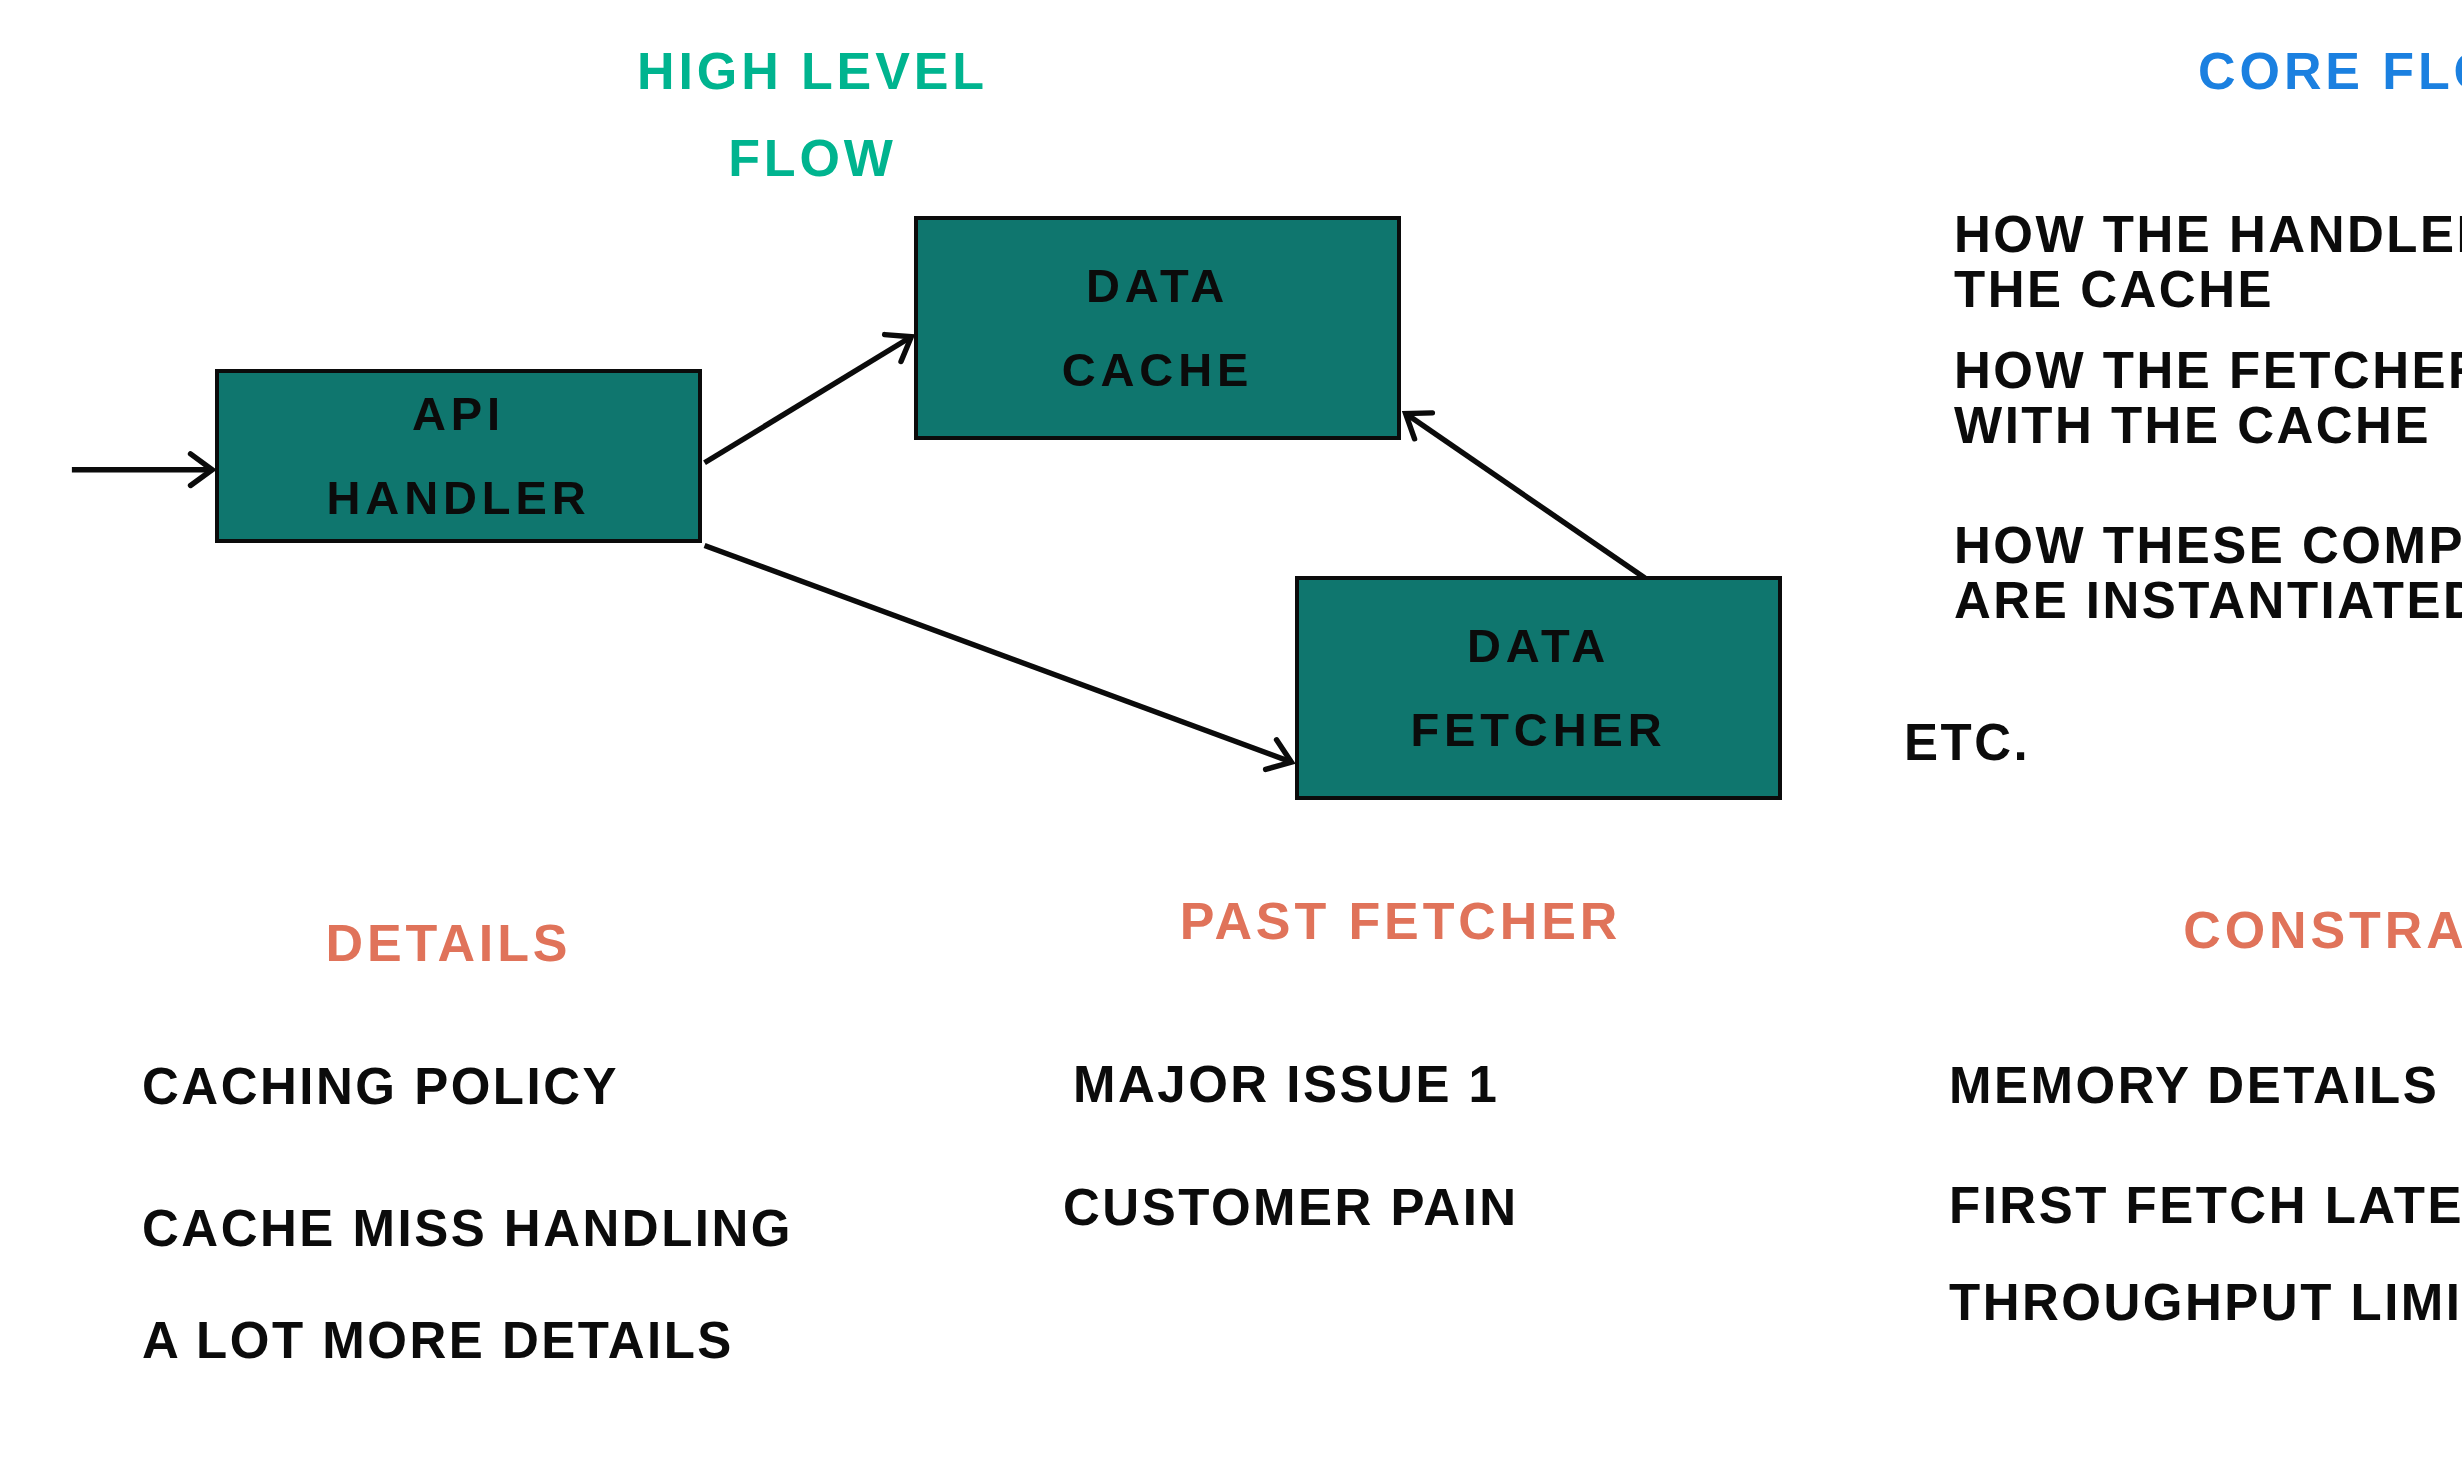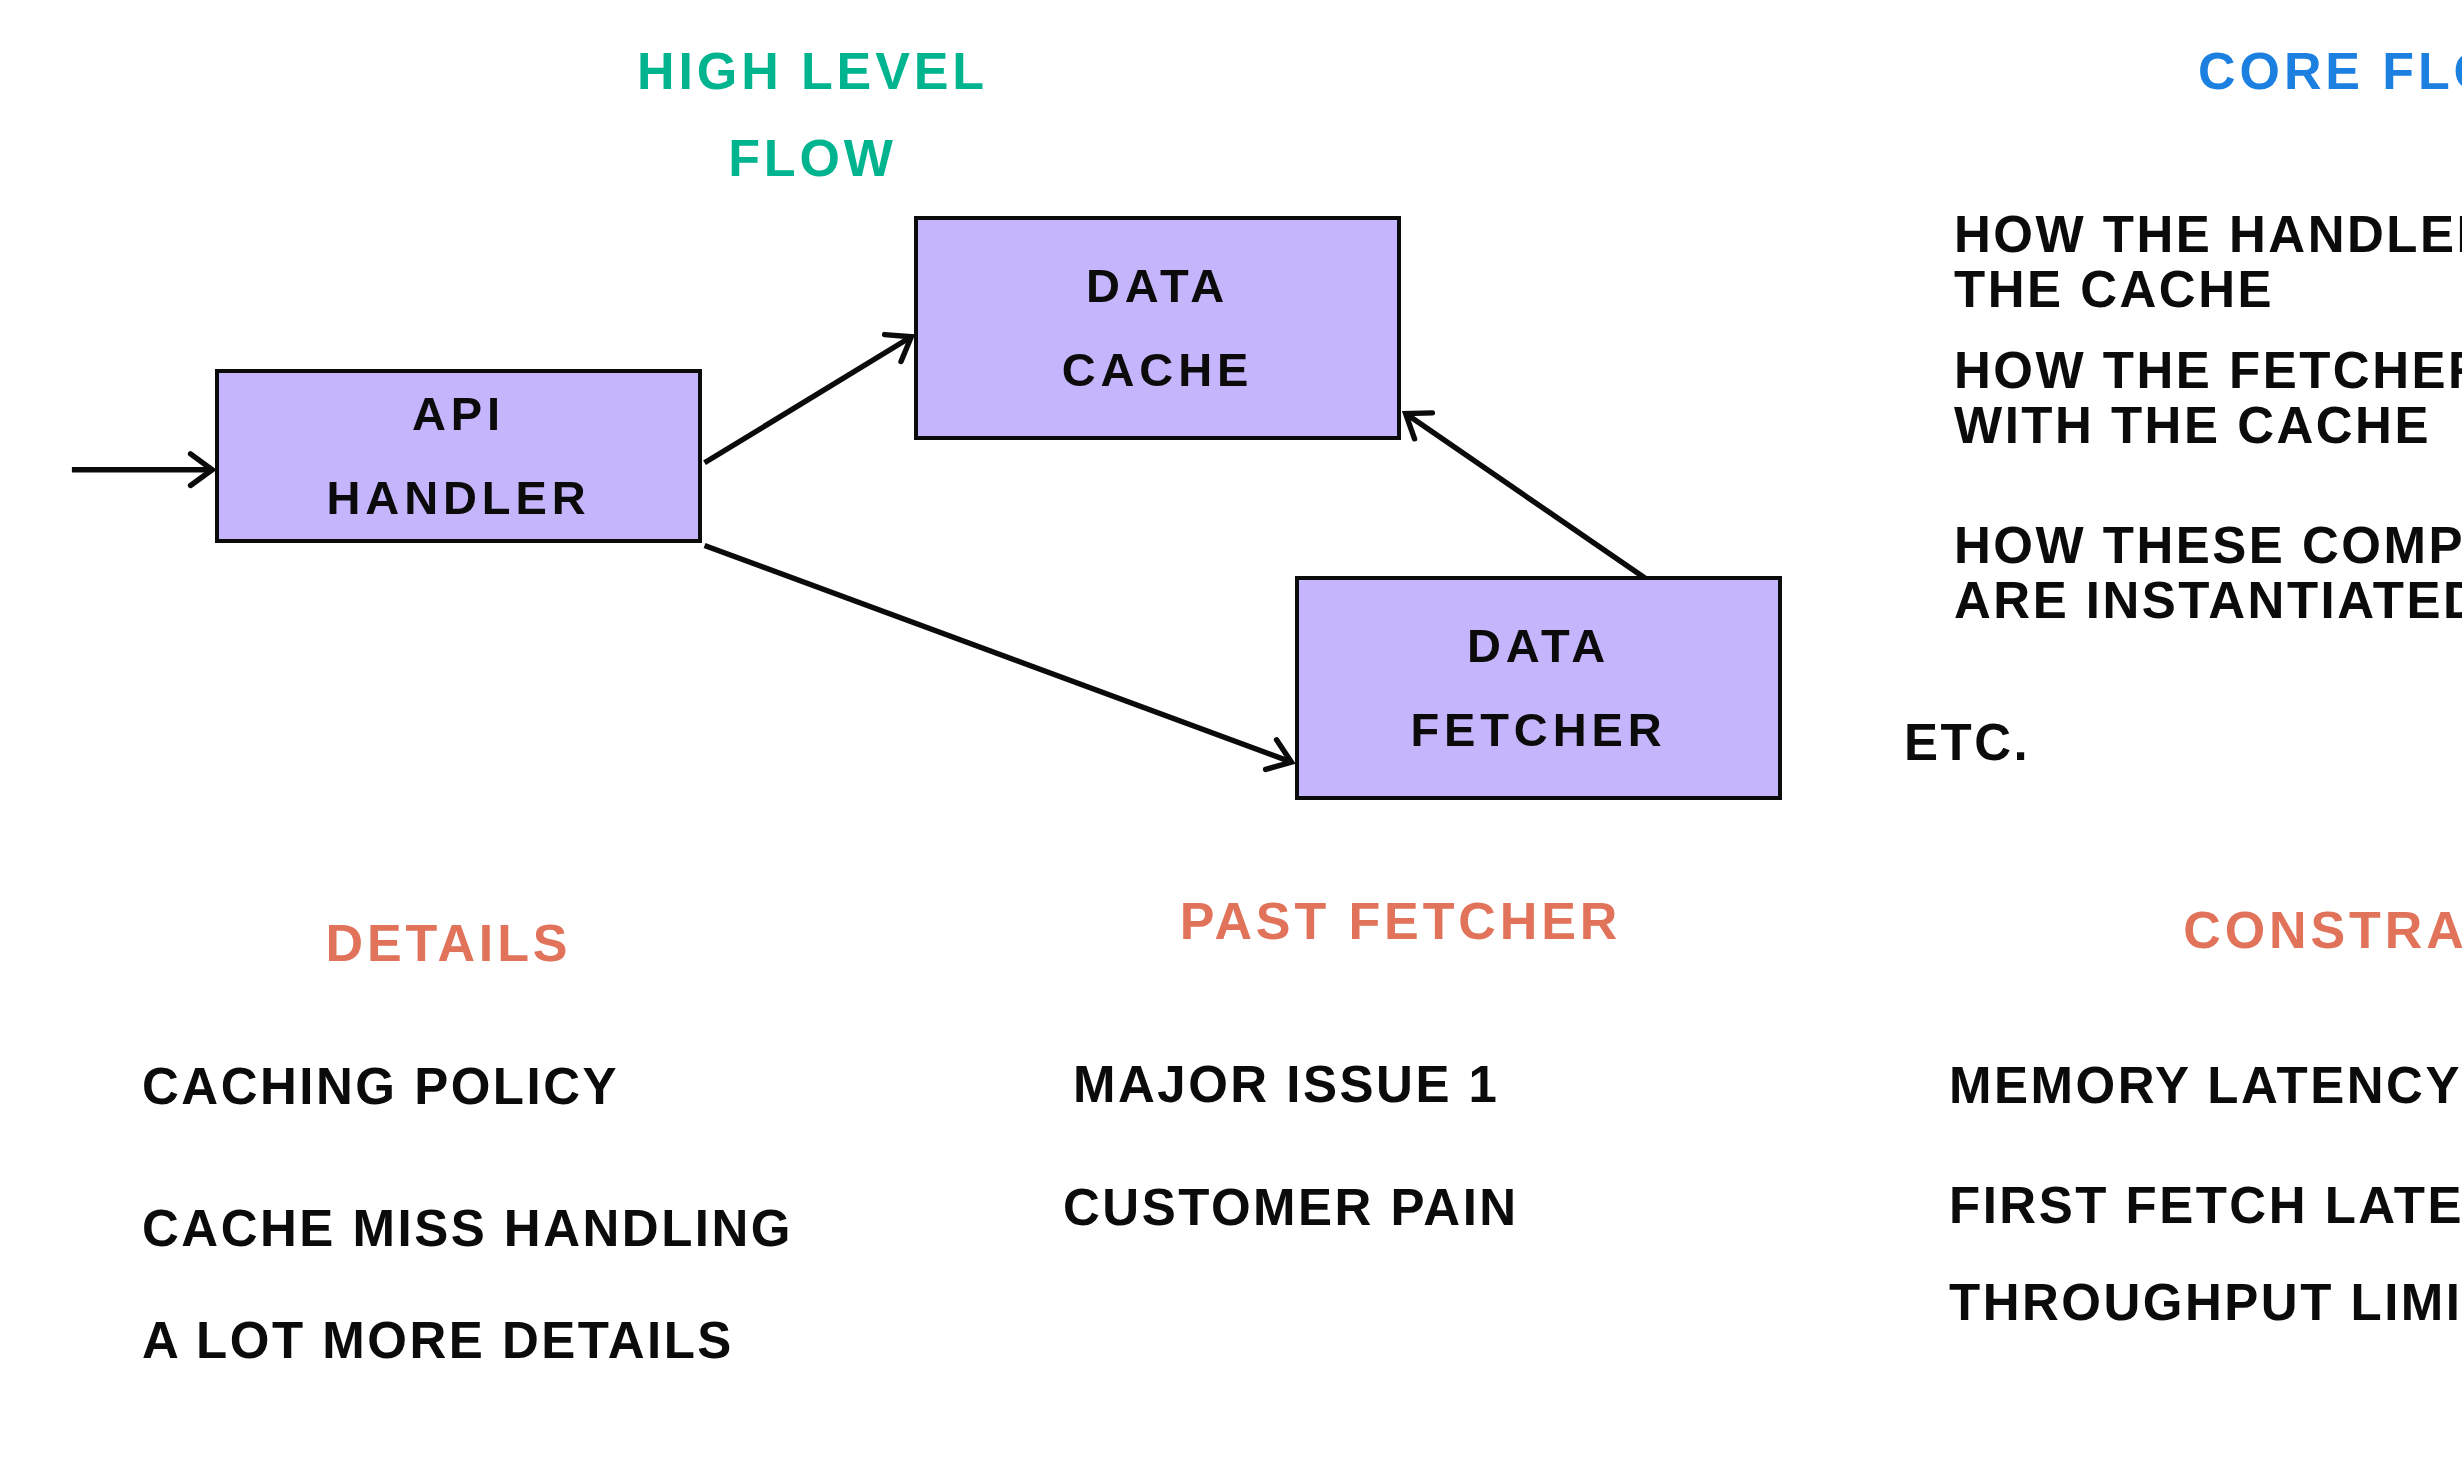--- a/index.html
+++ b/index.html
@@ -28,21 +28,21 @@
     letter-spacing:3.9px;
     text-align:center;
   }
   .title-green{color:var(--accent-green);}
   .title-blue{color:var(--accent-blue);}
   .title-coral{color:var(--accent-coral);}
 
   
   .node{
     border:4.9px solid var(--ink);
-    background:#c4b5fd;
+    background:#0f766e;
     display:flex;
     align-items:center;
     justify-content:center;
     text-align:center;
     color:var(--ink);
     font-weight:bold;
     font-size:47px;
     line-height:84px;
     letter-spacing:4.9px;
   }
@@ -100,16 +100,16 @@
 <div class="abs title title-coral" style="left:153px;top:889px;width:591px;margin-top:11px;">DETAILS</div>
 <div class="abs item" style="left:142px;top:1059px;">CACHING POLICY</div>
 <div class="abs item" style="left:142px;top:1195px;margin-top:6px;">CACHE MISS HANDLING</div>
 <div class="abs item" style="left:142px;top:1313px;">A LOT MORE DETAILS</div>
 
 <div class="abs title title-coral" style="left:1105px;top:878px;width:591px;">PAST FETCHER</div>
 <div class="abs item" style="left:1073px;top:1057px;">MAJOR ISSUE 1</div>
 <div class="abs item" style="left:1063px;top:1180px;">CUSTOMER PAIN</div>
 
 <div class="abs title title-coral" style="left:2097px;top:887px;width:591px;">CONSTRAINTS</div>
-<div class="abs item" style="left:1949px;top:1058px;">MEMORY LATENCY</div>
+<div class="abs item" style="left:1949px;top:1058px;">MEMORY DETAILS</div>
 <div class="abs item" style="left:1949px;top:1178px;">FIRST FETCH LATENCY</div>
 <div class="abs item" style="left:1949px;top:1275px;">THROUGHPUT LIMITS</div>
 
 
 </body></html>

